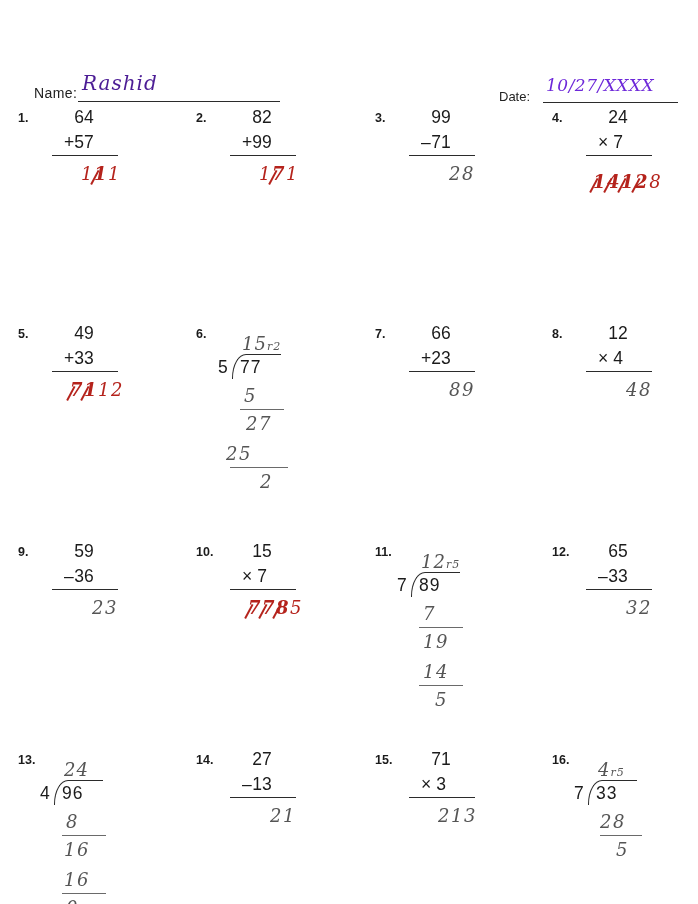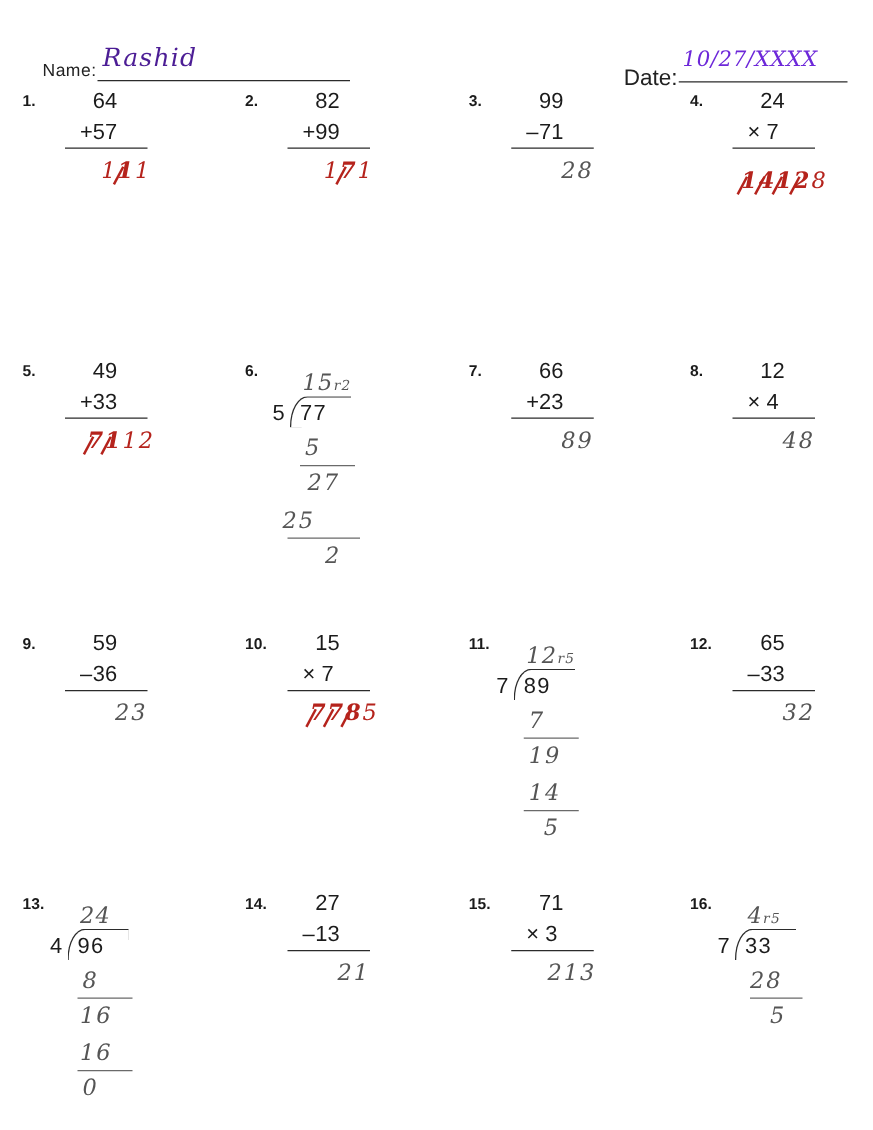--- a/index.html
+++ b/index.html
@@ -11,20 +11,21 @@
     width: 698px;
     height: 904px;
     position: relative;
     font-family: "Liberation Sans", sans-serif;
     color: #1a1a1a;
     overflow: hidden;
   }
   .sheet {
     position: absolute;
     inset: 0;
+    margin-top: 37px;
   }
 
   
   .header {
     position: absolute;
     top: 22px;
     left: 0;
     width: 698px;
     height: 34px;
   }
@@ -51,21 +52,21 @@
     left: 78px;
     top: 42px;
     width: 202px;
     height: 0;
     border-bottom: 1.6px solid #2b2b2b;
   }
   .date-label {
     position: absolute;
     left: 499px;
     top: 30px;
-    font-size: 18px;
+    font-size: 13px;
     color: #222;
   }
   .date-value {
     position: absolute;
     left: 546px;
     top: 16px;
     font-family: "DejaVu Serif", serif;
     font-style: italic;
     font-size: 17px;
     color: #6d28d9;

